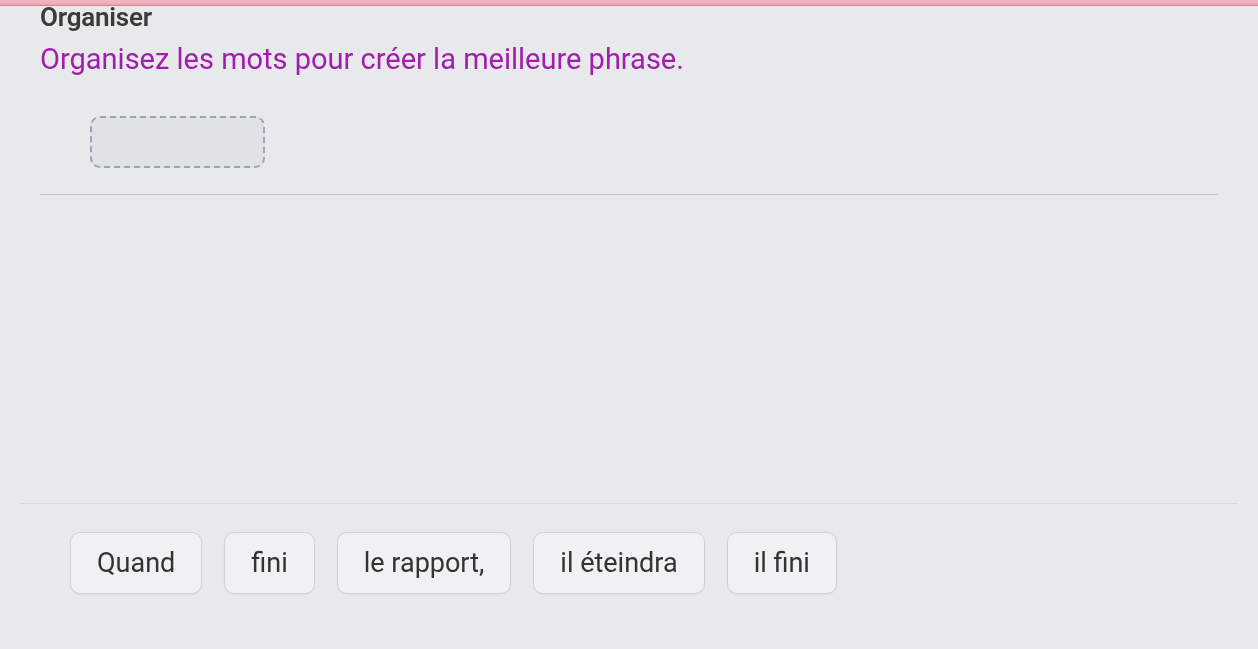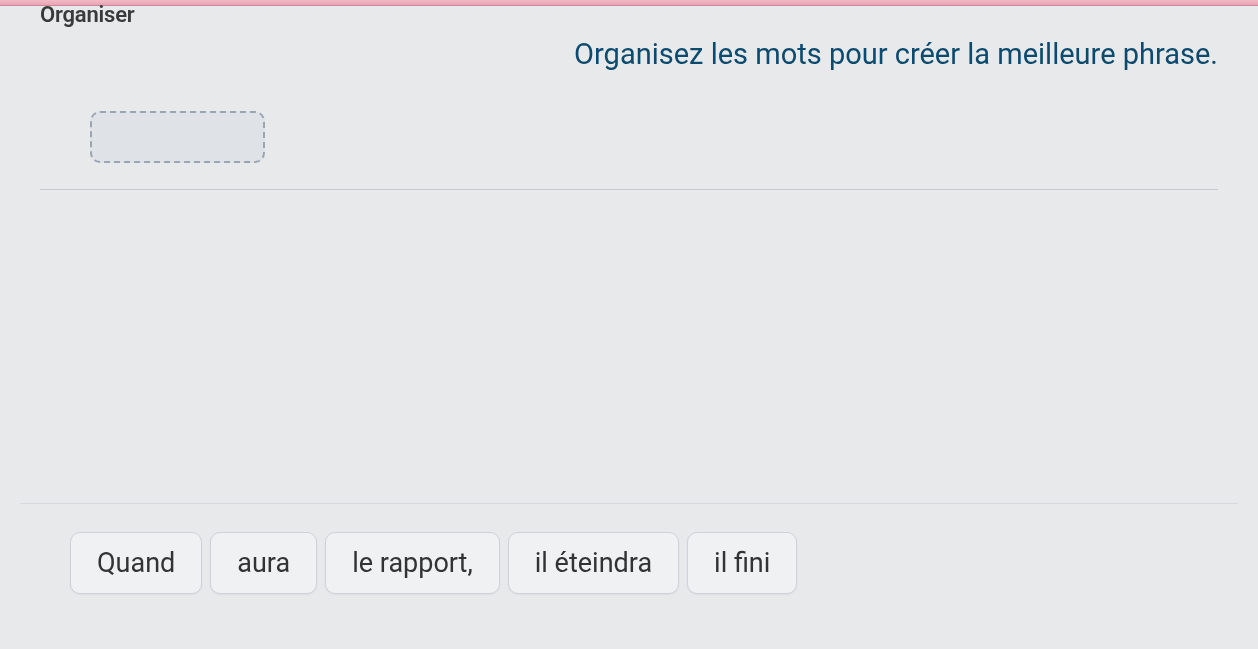--- a/index.html
+++ b/index.html
@@ -17,33 +17,32 @@
     }
     .top-bar {
       height: 6px;
       background: linear-gradient(to bottom, #f5b8c5, #e8a5b5);
       border-bottom: 1px solid #c88a95;
     }
     .header-section {
       padding: 0 40px;
     }
     .exercise-type {
-      font-size: 22px;
+      font-size: 26px;
       font-weight: 600;
       color: #3a3a3a;
       margin-top: -4px;
       margin-bottom: 10px;
       letter-spacing: -0.2px;
     }
     .instruction {
       font-size: 29px;
-      color: #0c4a6e;
+      color: #a21caf;
       margin-bottom: 30px;
       font-weight: 400;
-      text-align: right;
     }
     .answer-area {
       padding: 0 40px 0 90px;
       margin-top: 40px;
     }
     .drop-zone {
       width: 175px;
       height: 52px;
       border: 2px dashed #9aa5b3;
       border-radius: 10px;
@@ -55,21 +54,21 @@
       background: #c5c9ce;
       margin: 22px 40px 0 40px;
     }
     .word-bank {
       position: absolute;
       bottom: 55px;
       left: 0;
       right: 0;
       padding: 0 70px;
       display: flex;
-      gap: 8px;
+      gap: 22px;
       align-items: center;
       flex-wrap: wrap;
     }
     .word-tile {
       background: #f0f1f3;
       border: 1px solid #cdd2d8;
       border-radius: 10px;
       padding: 14px 26px;
       font-size: 27px;
       color: #333;
@@ -99,17 +98,17 @@
 <div class="answer-area">
   <div class="drop-zone"></div>
 </div>
 
 <div class="divider"></div>
 
 <div class="bottom-divider"></div>
 
 <div class="word-bank">
   <div class="word-tile">Quand</div>
-  <div class="word-tile">aura</div>
+  <div class="word-tile">fini</div>
   <div class="word-tile">le rapport,</div>
   <div class="word-tile">il éteindra</div>
   <div class="word-tile">il fini</div>
 </div>
 
 </body></html>

